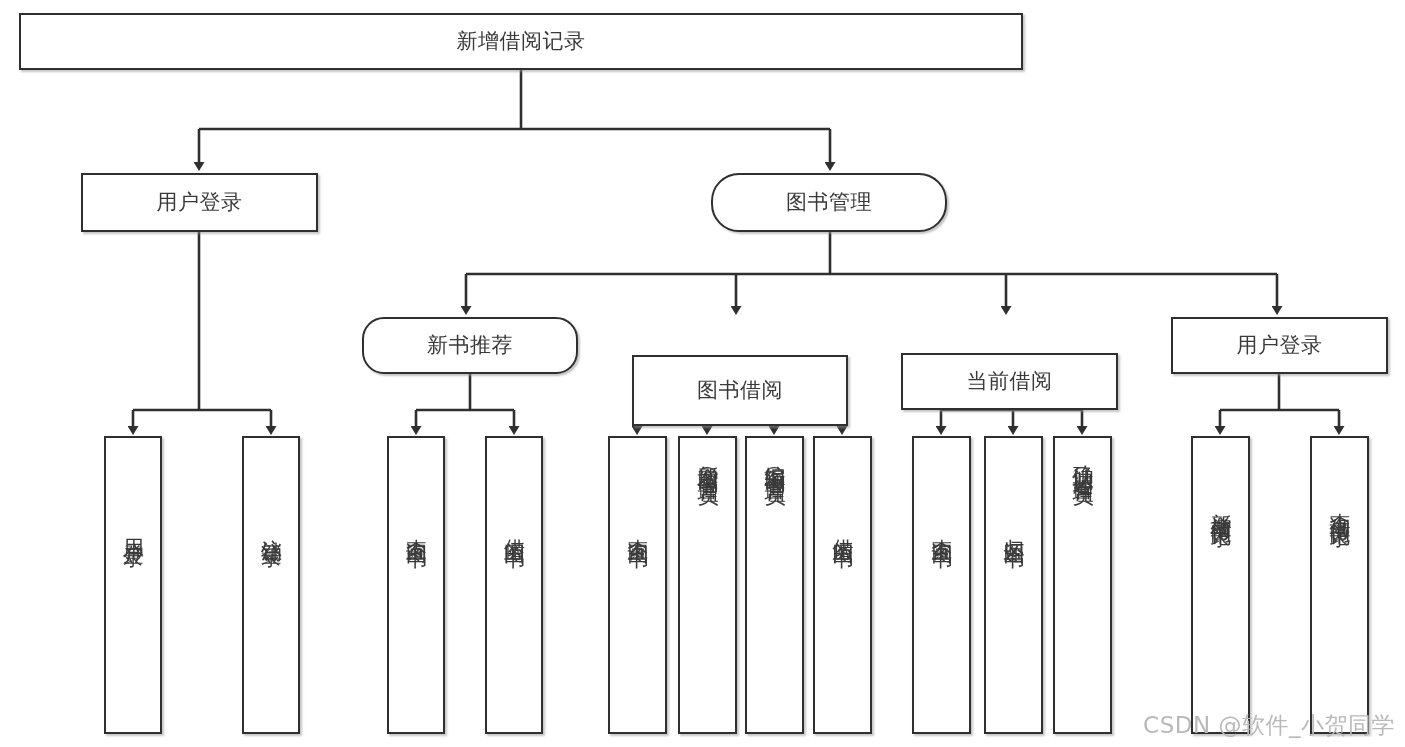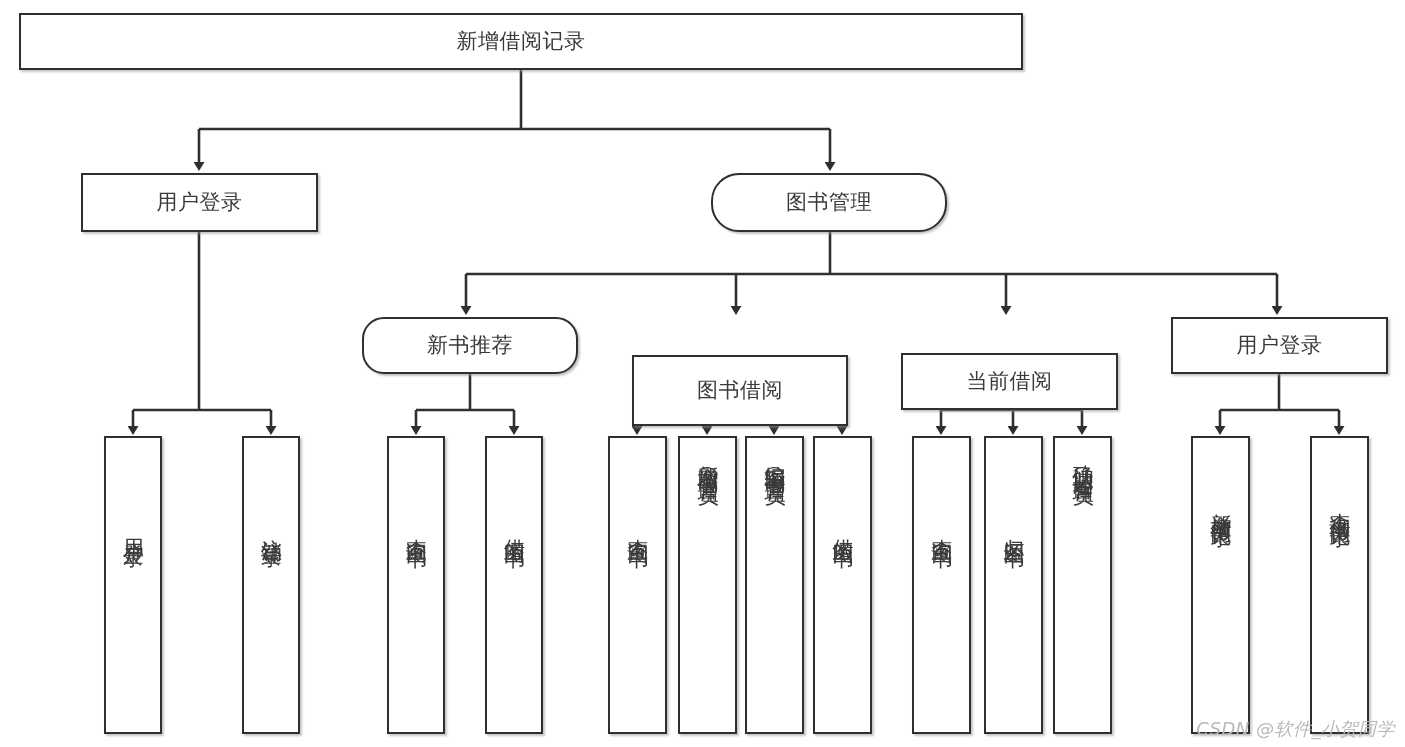--- a/index.html
+++ b/index.html
@@ -60,25 +60,24 @@
     margin-top: 52px;
   }
   .node.leaf.top .label {
     margin-top: 4px;
   }
   .watermark {
     position: absolute;
     right: 10px;
     bottom: 6px;
     color: #b9b9b9;
-    font-size: 18px;
+    font-size: 23px;
     letter-spacing: 0.5px;
     z-index: 6;
     white-space: nowrap;
-    font-style: italic;
   }
 </style>
 </head>
 <body>
 
 <div id="canvas">
 
   <svg id="wires" viewBox="0 0 1405 747" xmlns="http://www.w3.org/2000/svg">
     <defs>
       <marker id="arrow" markerWidth="9" markerHeight="11" refX="1" refY="5.5" orient="auto" markerUnits="userSpaceOnUse">

